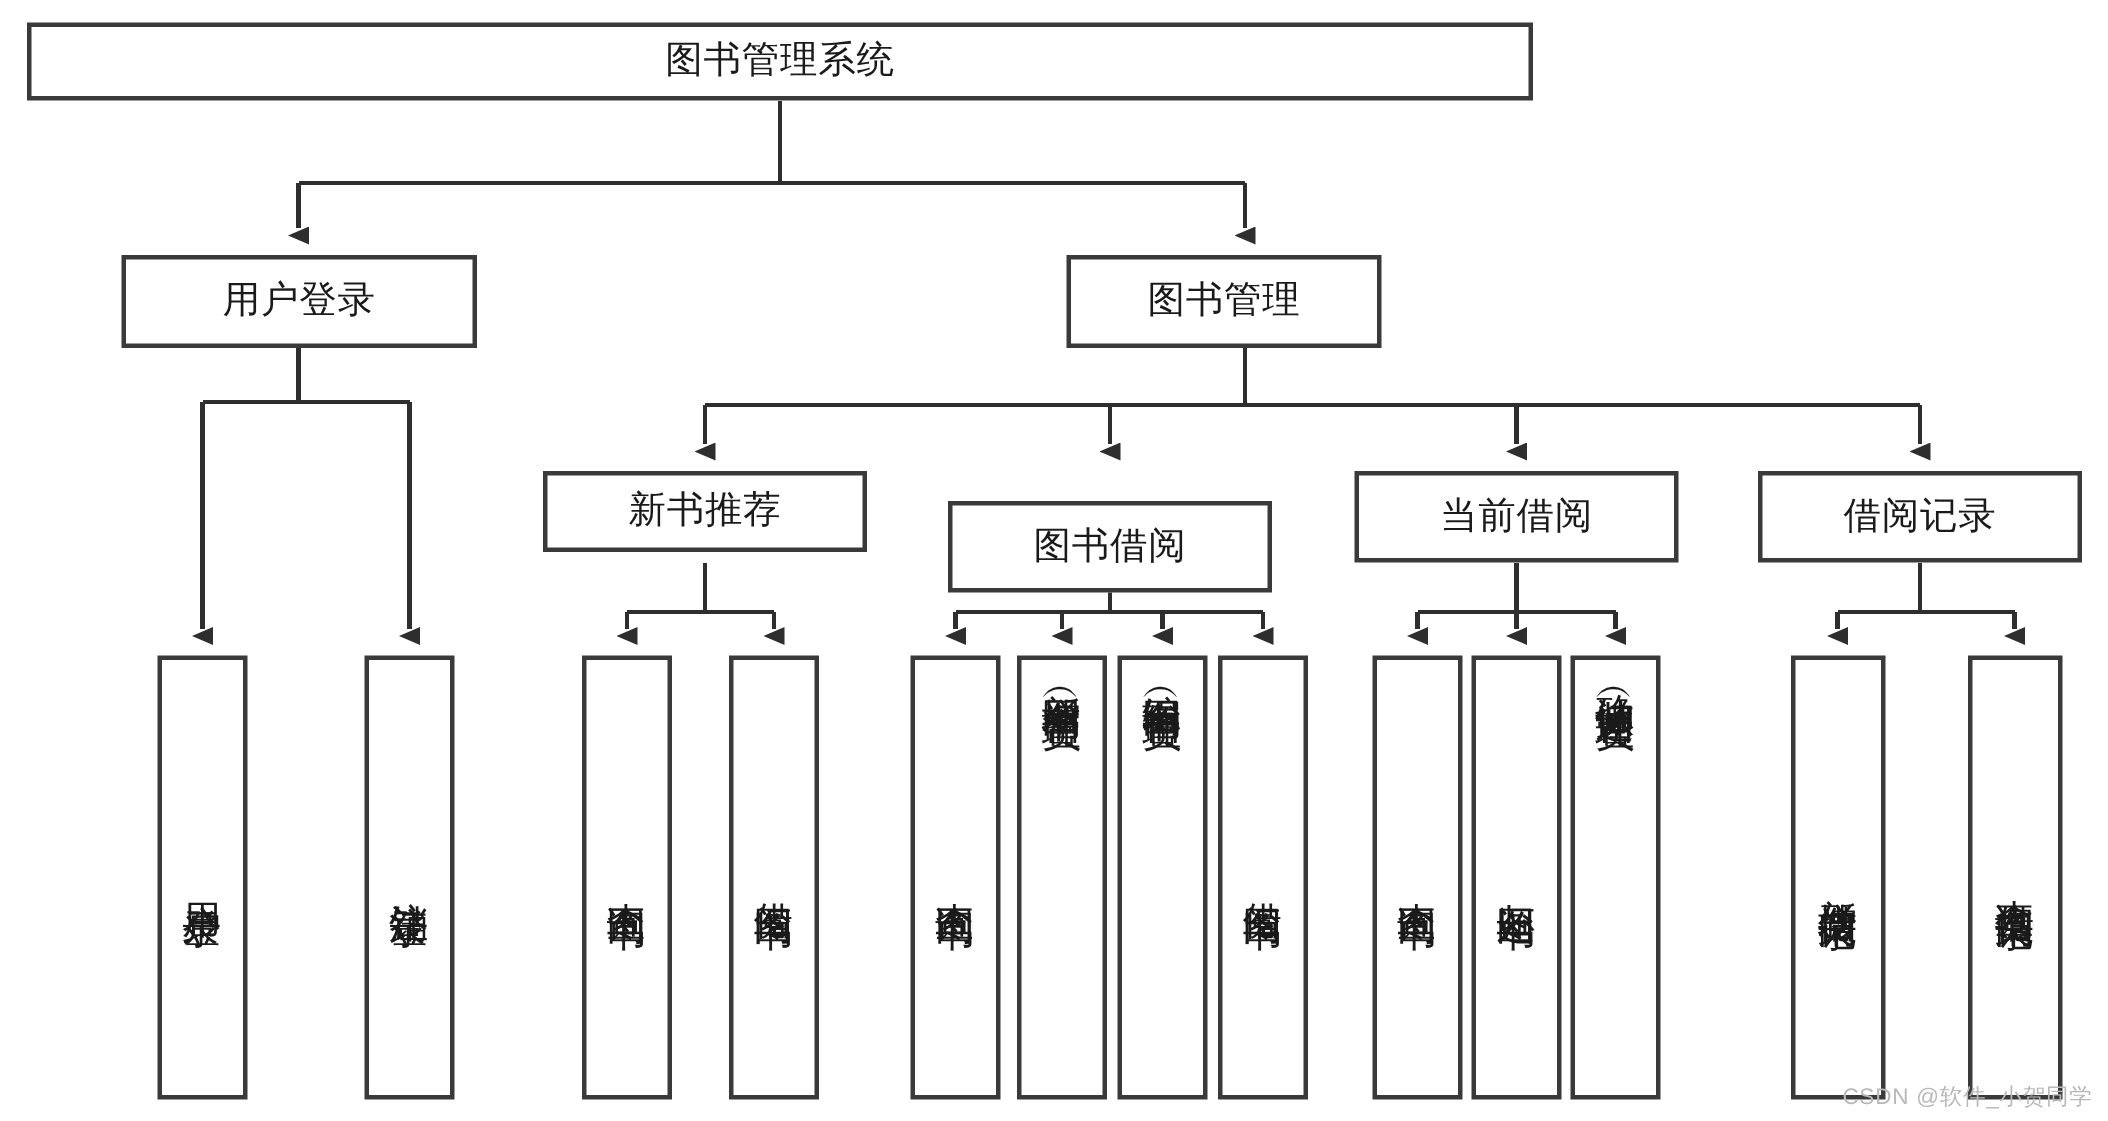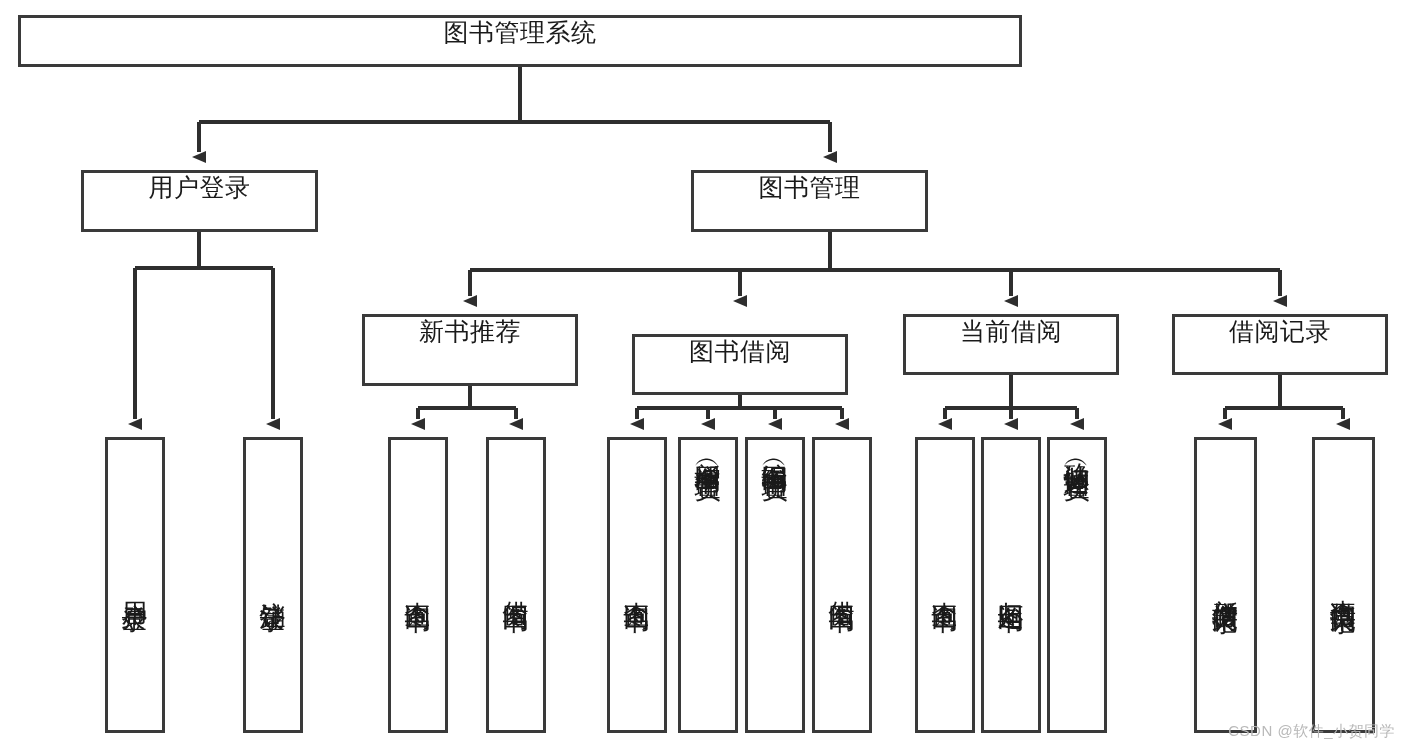--- a/index.html
+++ b/index.html
@@ -23,20 +23,21 @@
     top: 0;
     width: 1405px;
     height: 747px;
   }
   .node {
     position: absolute;
     box-sizing: border-box;
     border: 3px solid #3a3a3a;
     background: #ffffff;
     display: flex;
+    align-items: center;
     justify-content: center;
     color: #1a1a1a;
   }
   .node-label {
     display: block;
     text-align: center;
     line-height: 1.18;
     letter-spacing: 0.5px;
   }
   .node.horiz .node-label {
@@ -127,25 +128,25 @@
     </g>
   </svg>
 
   <div class="node horiz" style="left: 18px; top: 15px; width: 1004px; height: 52px;">
     <span class="node-label">图书管理系统</span>
   </div>
 
   <div class="node horiz" style="left: 81px; top: 170px; width: 237px; height: 62px;">
     <span class="node-label">用户登录</span>
   </div>
-  <div class="node horiz" style="left: 691px; top: 170px; width: 237px; height: 62px;">
+  <div class="node horiz" style="left: 711px; top: 170px; width: 210px; height: 62px;">
     <span class="node-label">图书管理</span>
   </div>
 
-  <div class="node horiz" style="left: 362px; top: 314px; width: 216px; height: 72px;">
+  <div class="node horiz" style="left: 362px; top: 314px; width: 216px; height: 54px;">
     <span class="node-label">新书推荐</span>
   </div>
   <div class="node horiz" style="left: 632px; top: 314px; width: 216px; height: 61px; margin-top: 20px;">
     <span class="node-label">图书借阅</span>
   </div>
   <div class="node horiz" style="left: 1172px; top: 314px; width: 216px; height: 61px;">
     <span class="node-label">借阅记录</span>
   </div>
   <div class="node horiz" style="left: 903px; top: 314px; width: 216px; height: 61px;">
     <span class="node-label">当前借阅</span>

